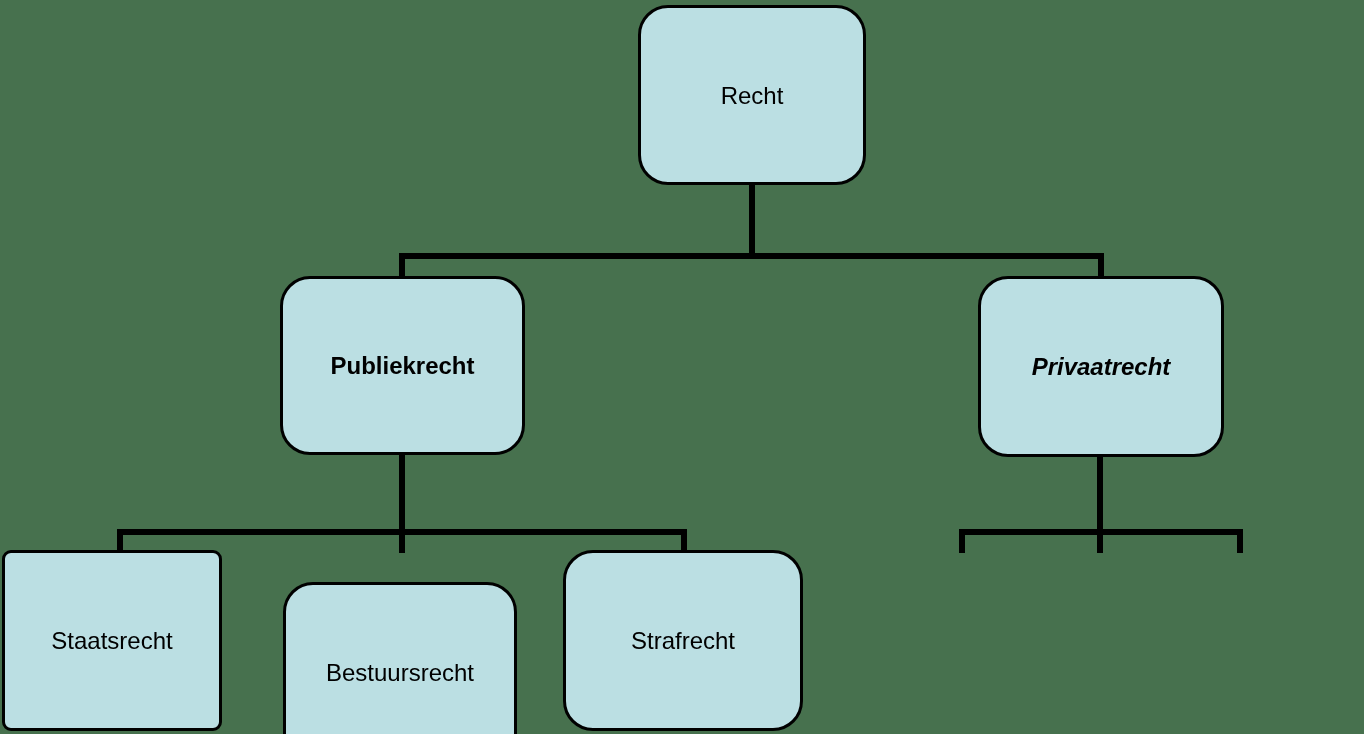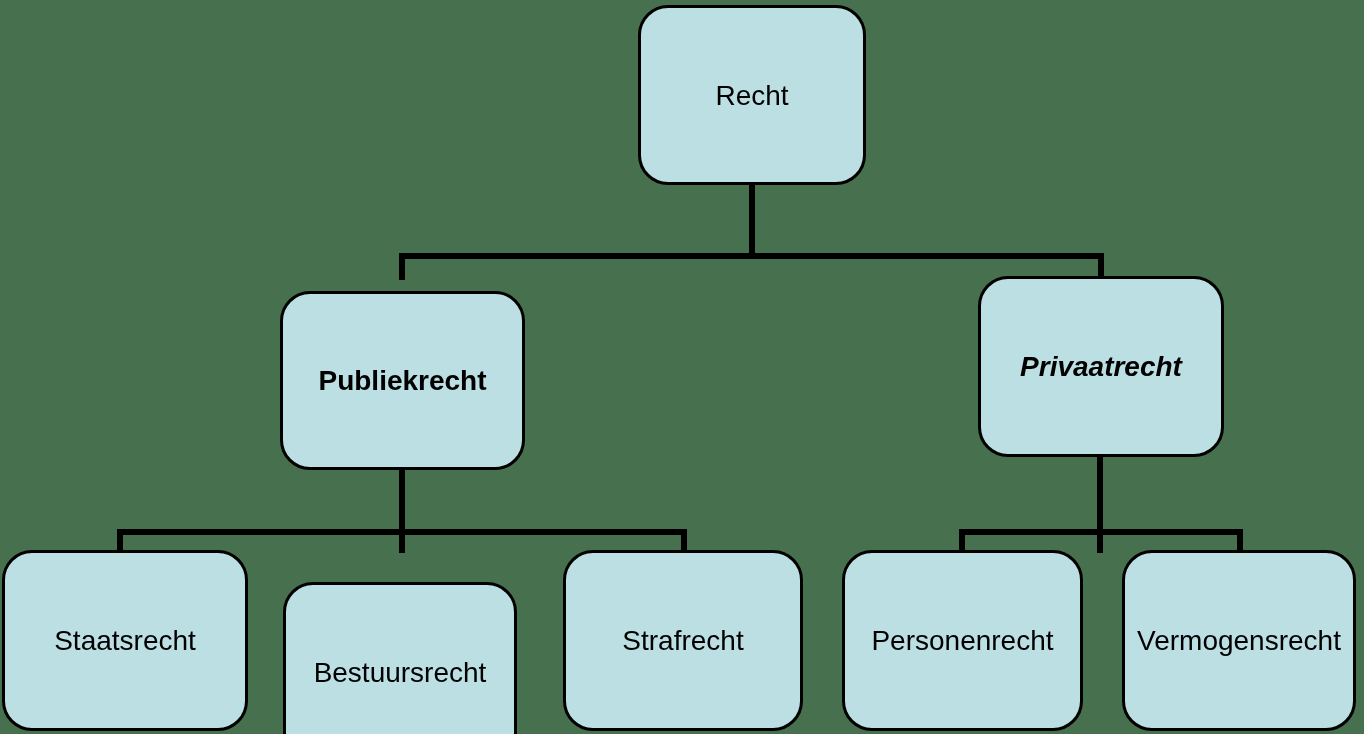--- a/index.html
+++ b/index.html
@@ -19,32 +19,32 @@
     position:absolute;
     background:var(--node-fill);
     border:3px solid var(--node-border);
     border-radius:30px;
     display:flex;
     flex-direction:column;
     align-items:center;
     justify-content:center;
     text-align:center;
     color:var(--text);
-    font-size:28px;
+    font-size:24px;
     line-height:29px;
   }
   .node .title{font-weight:400;}
   .node.has-sub .title{font-weight:700;}
   .line{white-space:nowrap;}
 
   
   #node-recht        {left:638px; top:5px;   width:228px; height:180px;}
-  #node-publiekrecht {left:280px; top:291px; width:245px; height:179px;}
+  #node-publiekrecht {left:280px; top:276px; width:245px; height:179px;}
   #node-privaatrecht {left:978px; top:276px; width:246px; height:181px;font-style:italic;}
-  #node-staatsrecht  {left:2px;   top:550px; width:246px; height:181px;}
+  #node-staatsrecht  {left:2px;   top:550px; width:220px; height:181px;border-radius:9px;}
   #node-bestuursrecht{left:283px; top:582px; width:234px; height:181px;}
   #node-strafrecht   {left:563px; top:550px; width:240px; height:181px;align-items:center;}
   #node-personenrecht{left:842px; top:550px; width:241px; height:181px;}
   #node-vermogensrecht{left:1122px;top:550px; width:234px; height:181px;}
 </style>
 </head>
 <body>
 
 <div class="stage">
 
@@ -77,21 +77,15 @@
   </div>
 
   <div class="node" id="node-bestuursrecht">
     <div class="line title">Bestuursrecht</div>
   </div>
 
   <div class="node" id="node-strafrecht">
     <div class="line title">Strafrecht</div>
   </div>
 
-  <div class="node" id="node-personenrecht">
-    <div class="line title">Personenrecht</div>
-  </div>
 
-  <div class="node" id="node-vermogensrecht">
-    <div class="line title">Vermogensrecht</div>
-  </div>
 
 </div>
 
 </body></html>

